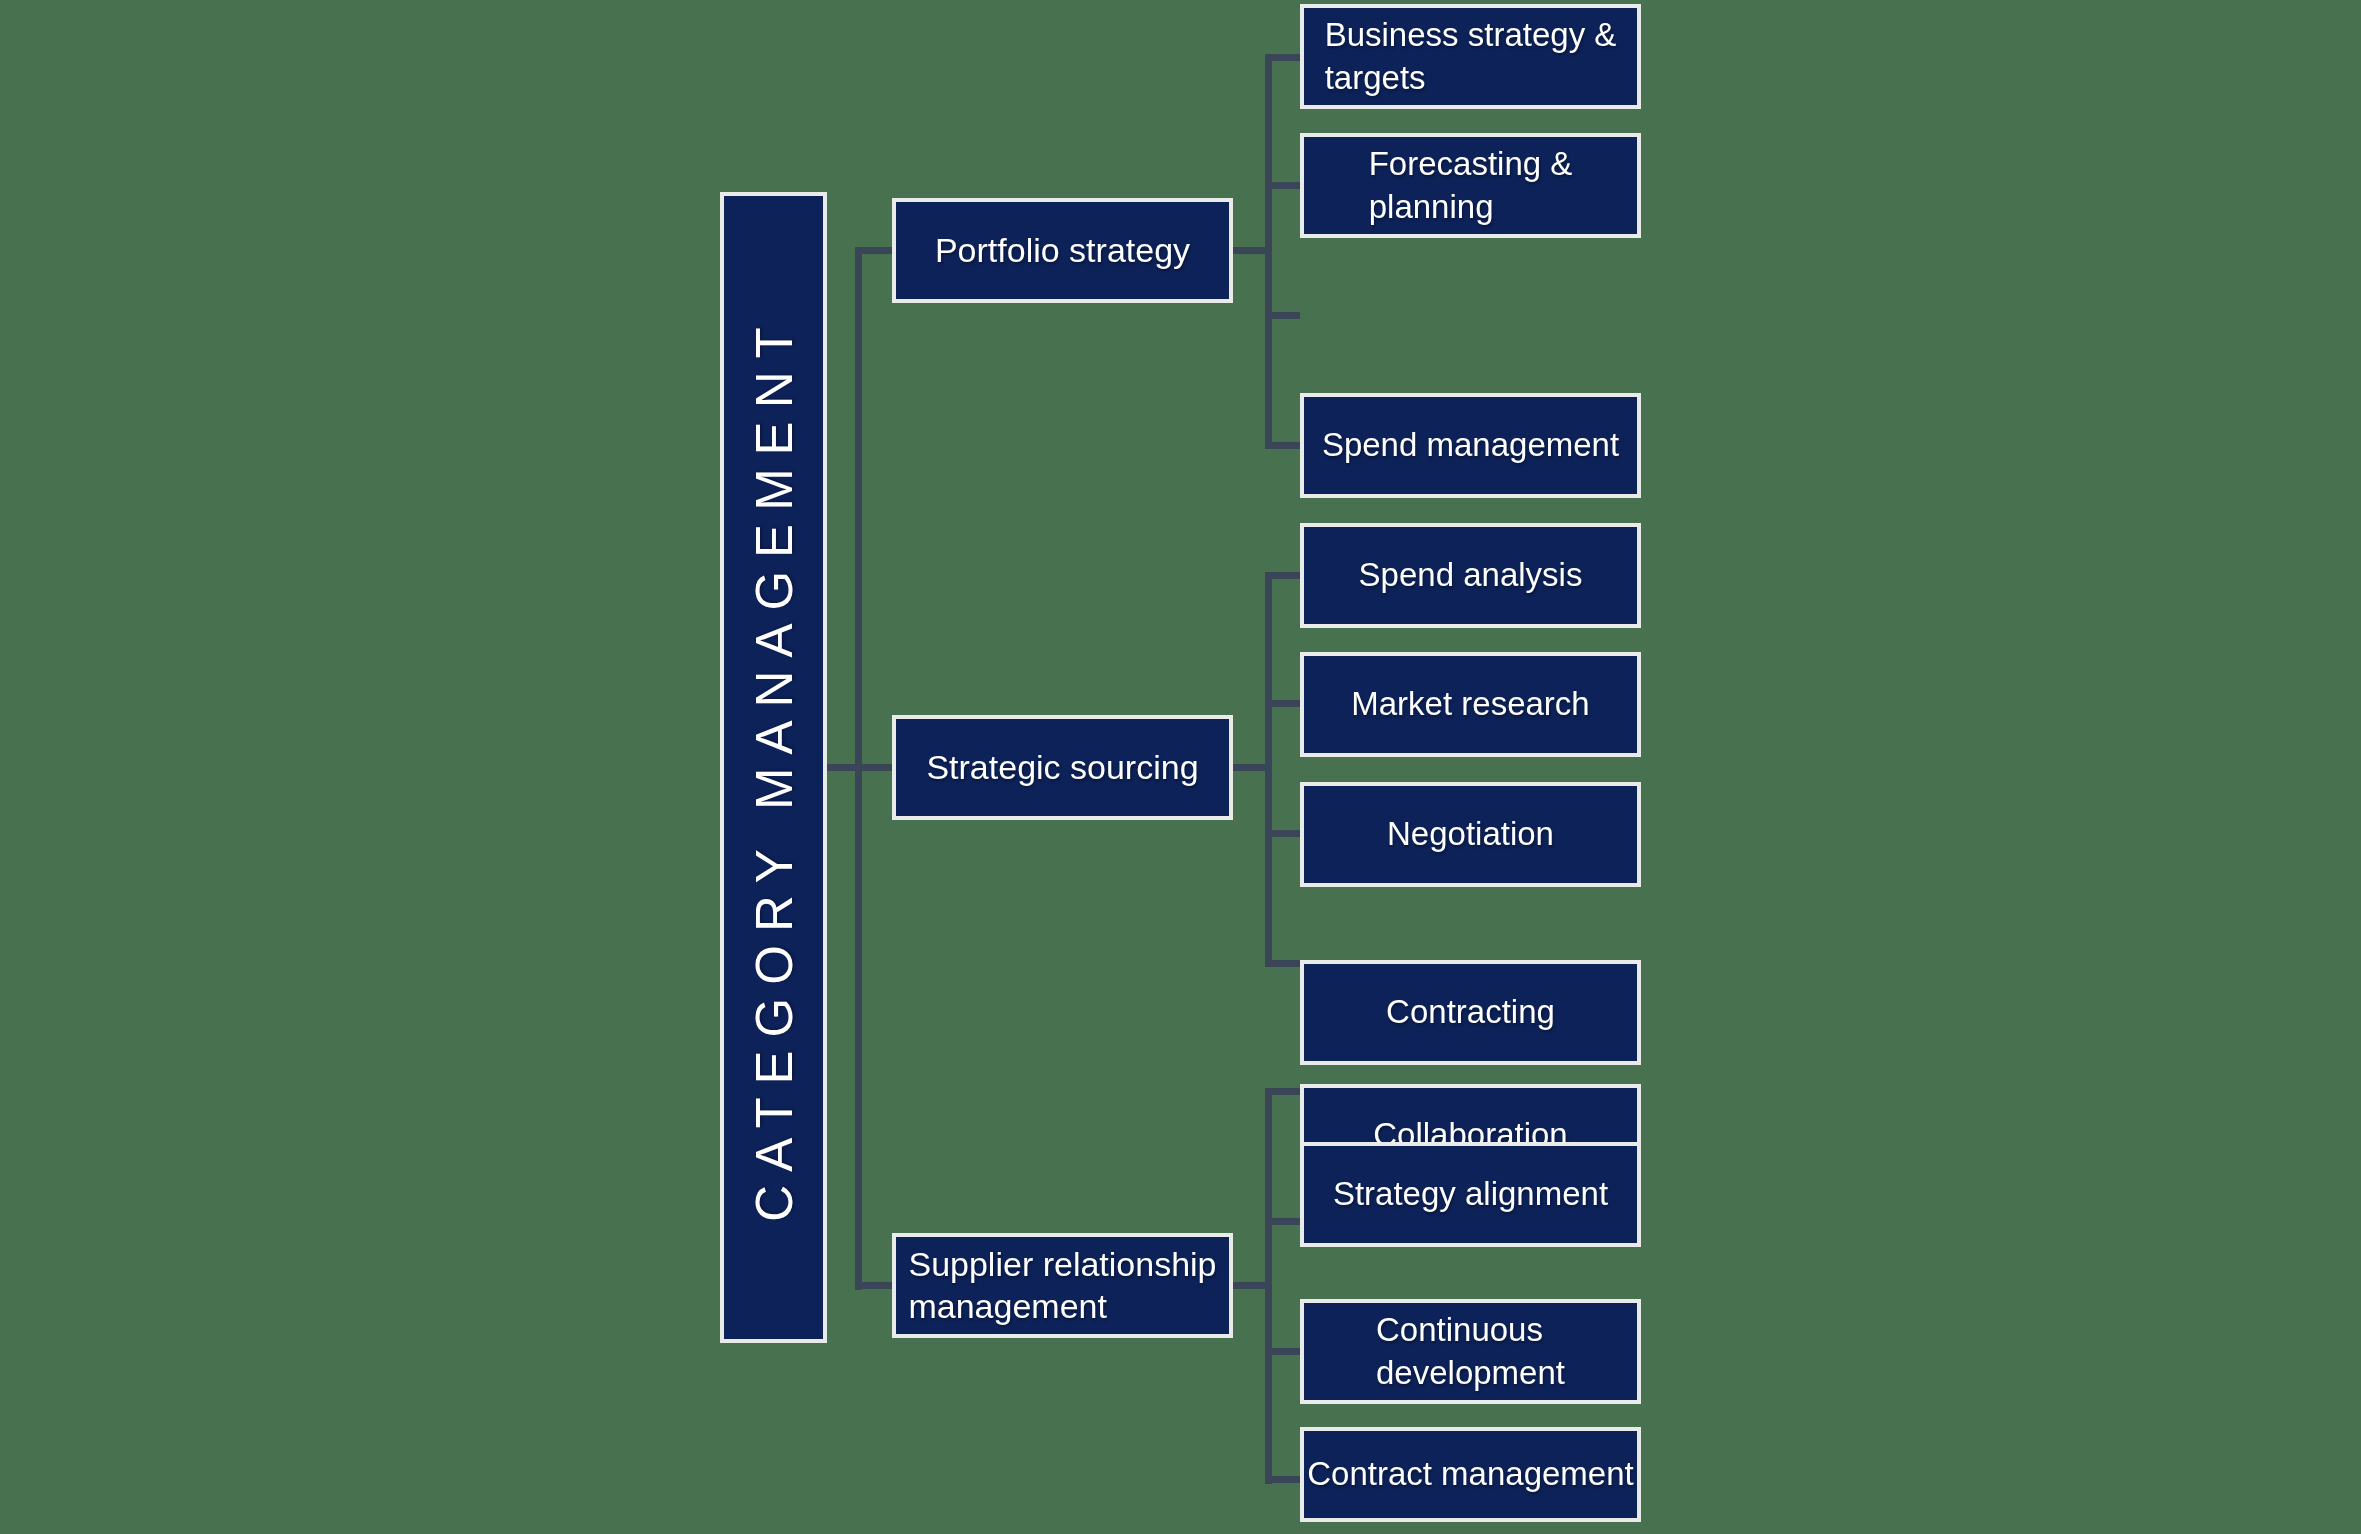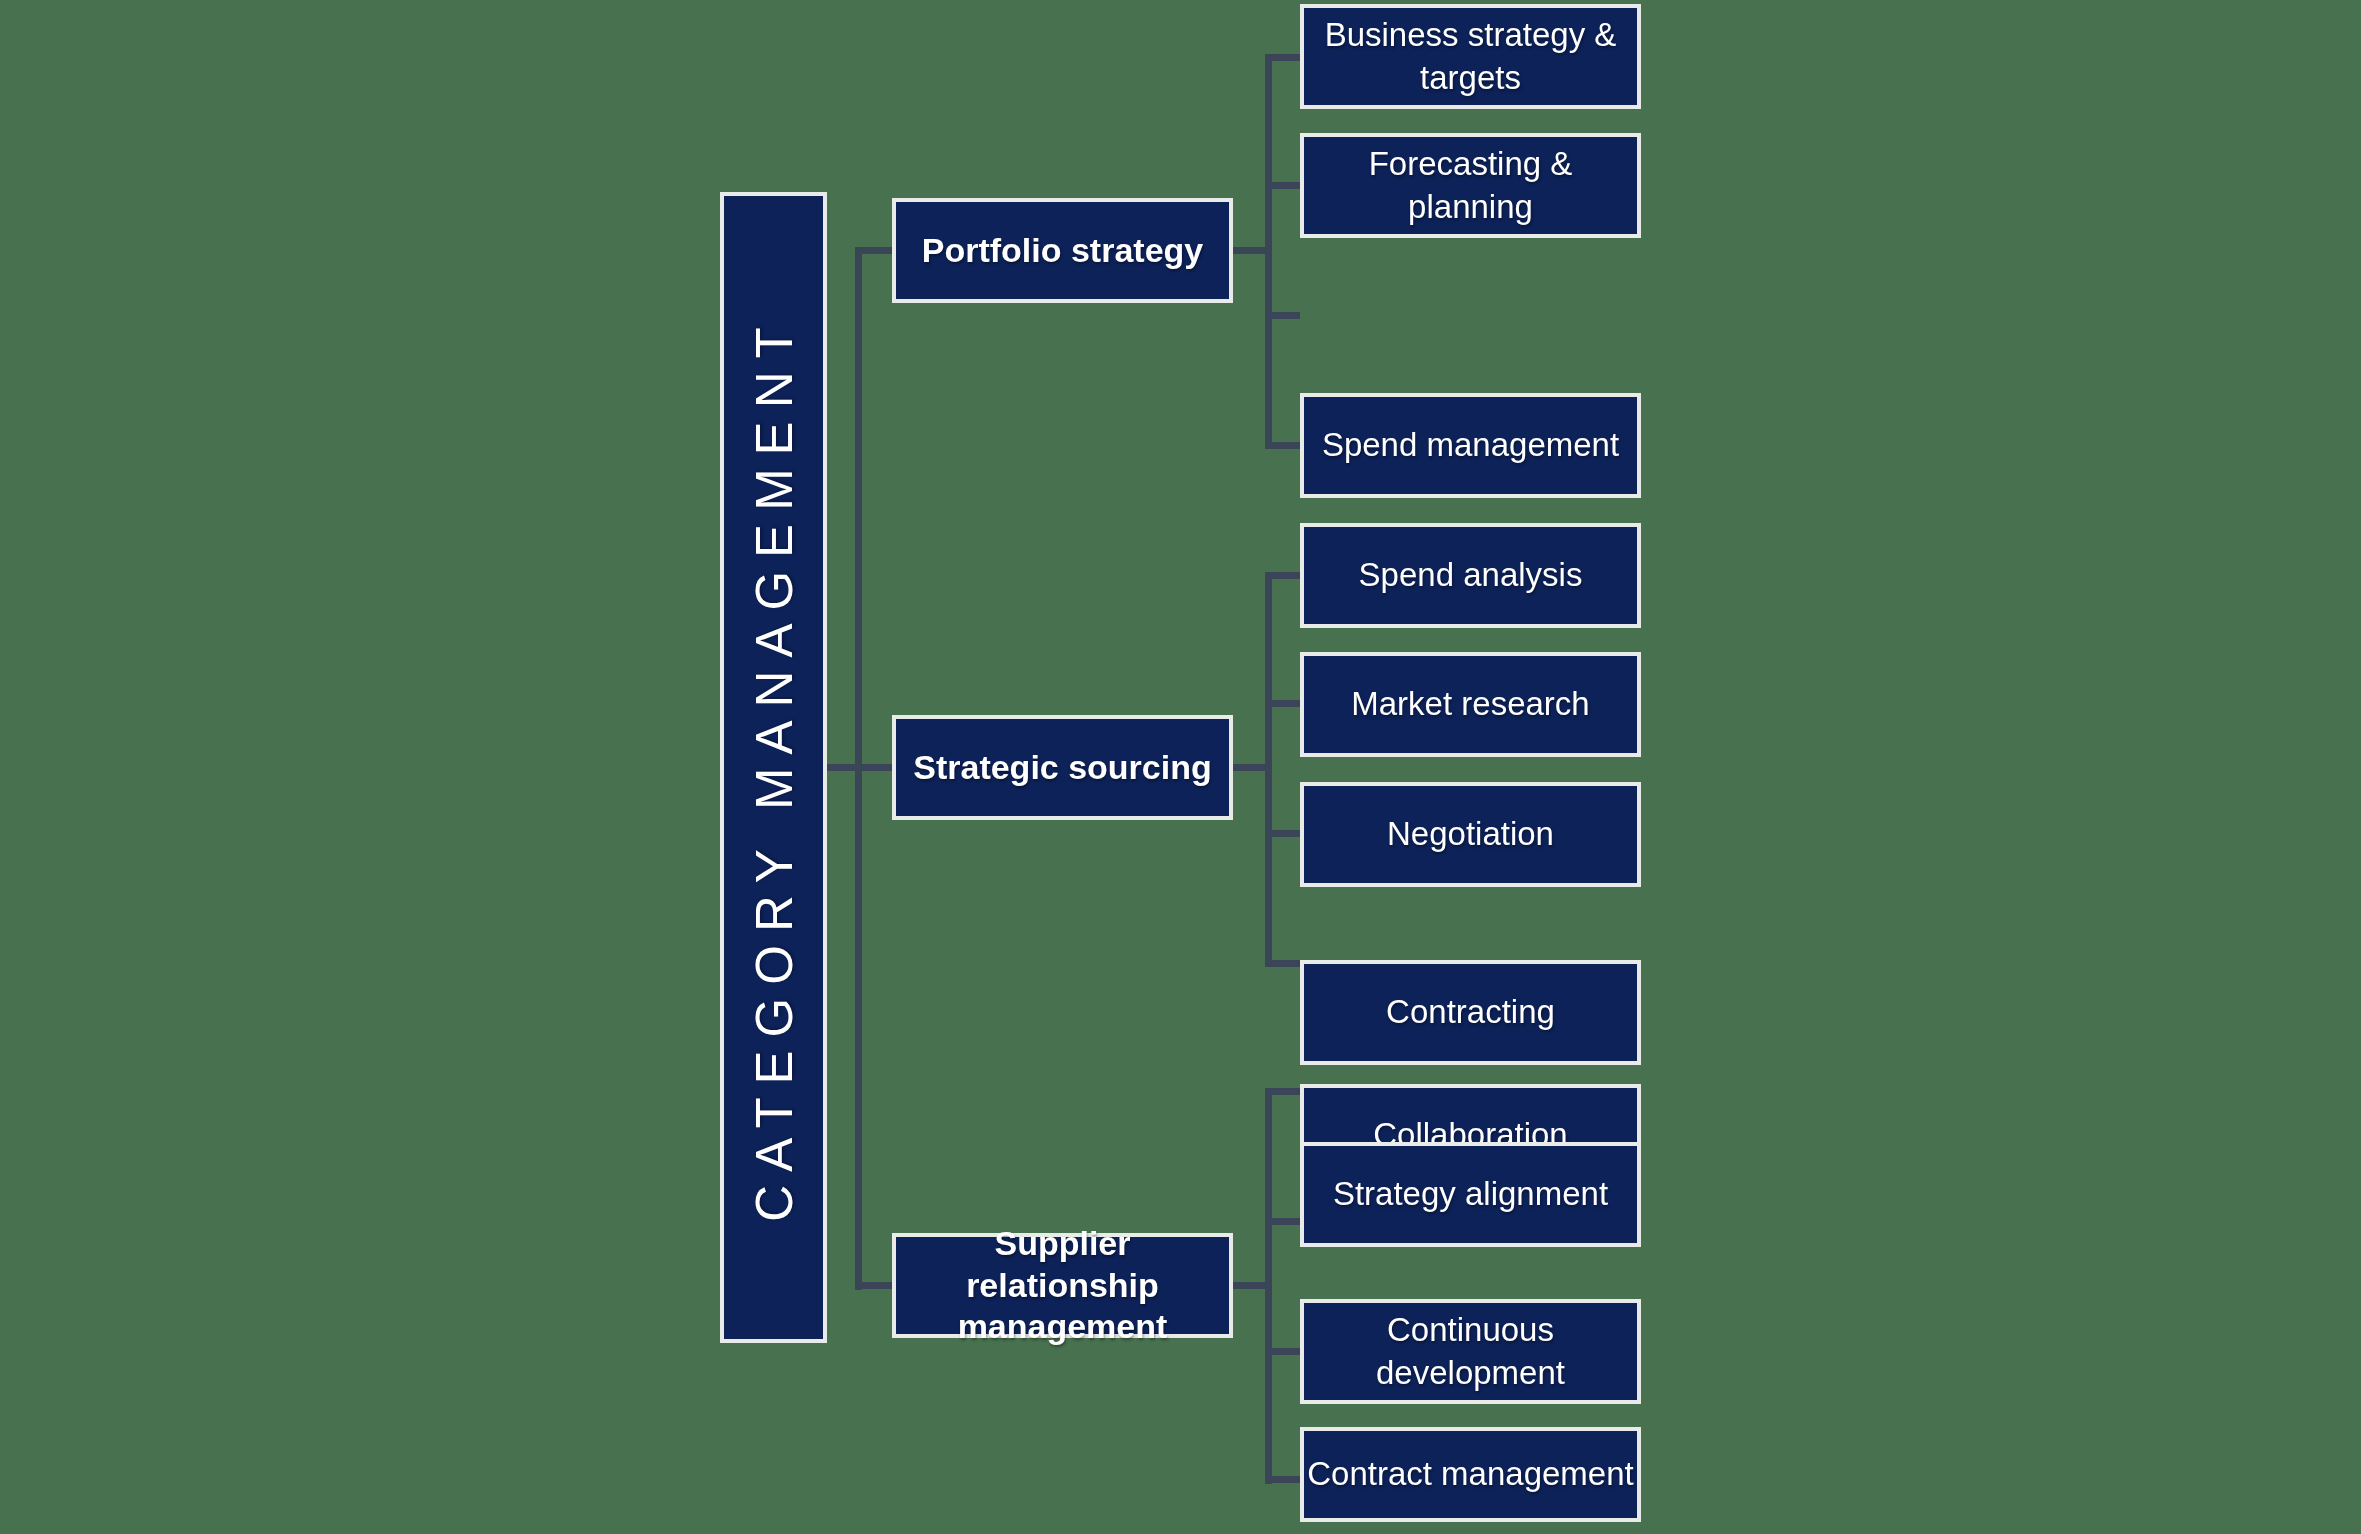--- a/index.html
+++ b/index.html
@@ -20,30 +20,29 @@
   .conn{
     position:absolute;
     background:var(--connector);
   }
   .node{
     position:absolute;
     background:var(--node_fill);
     border:4px solid var(--node_border);
     box-sizing:border-box;
     display:flex;align-items:center;justify-content:center;
-    text-align:center;
   }
   .label{
     color:var(--text);
     white-space:pre-line;
     line-height:1.28;
     text-shadow:1px 2px 3px rgba(0,0,0,.38);
   }
   .child-label{font-size:33px;font-weight:normal;}
-  .parent-label{font-size:34px;font-weight:bold;line-height:1.22;}
+  .parent-label{font-size:34px;font-weight:normal;line-height:1.22;}
   .root-bar{
     position:absolute;
     left:720px;top:192px;width:107px;height:1151px;
     background:var(--node_fill);
     border:4px solid var(--node_border);
     box-sizing:border-box;
   }
   .root-label{
     position:absolute;
     left:50%;top:50%;

